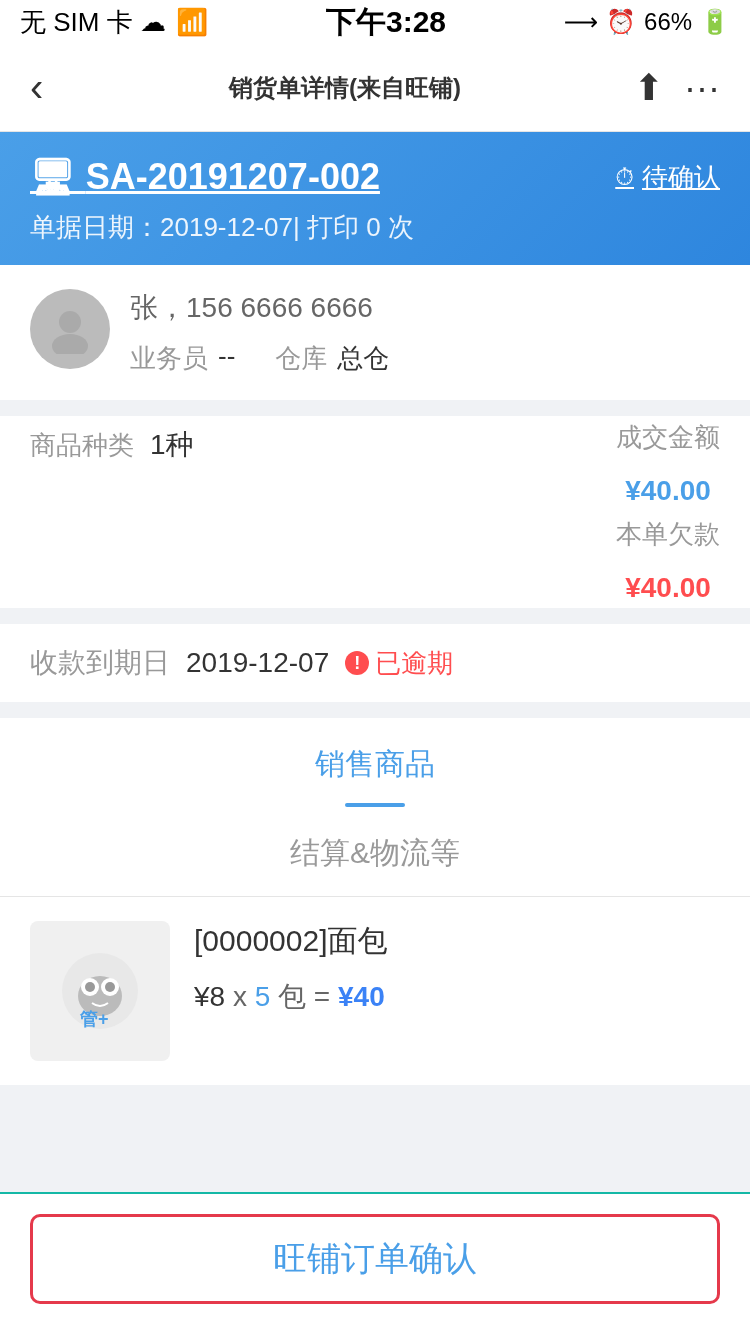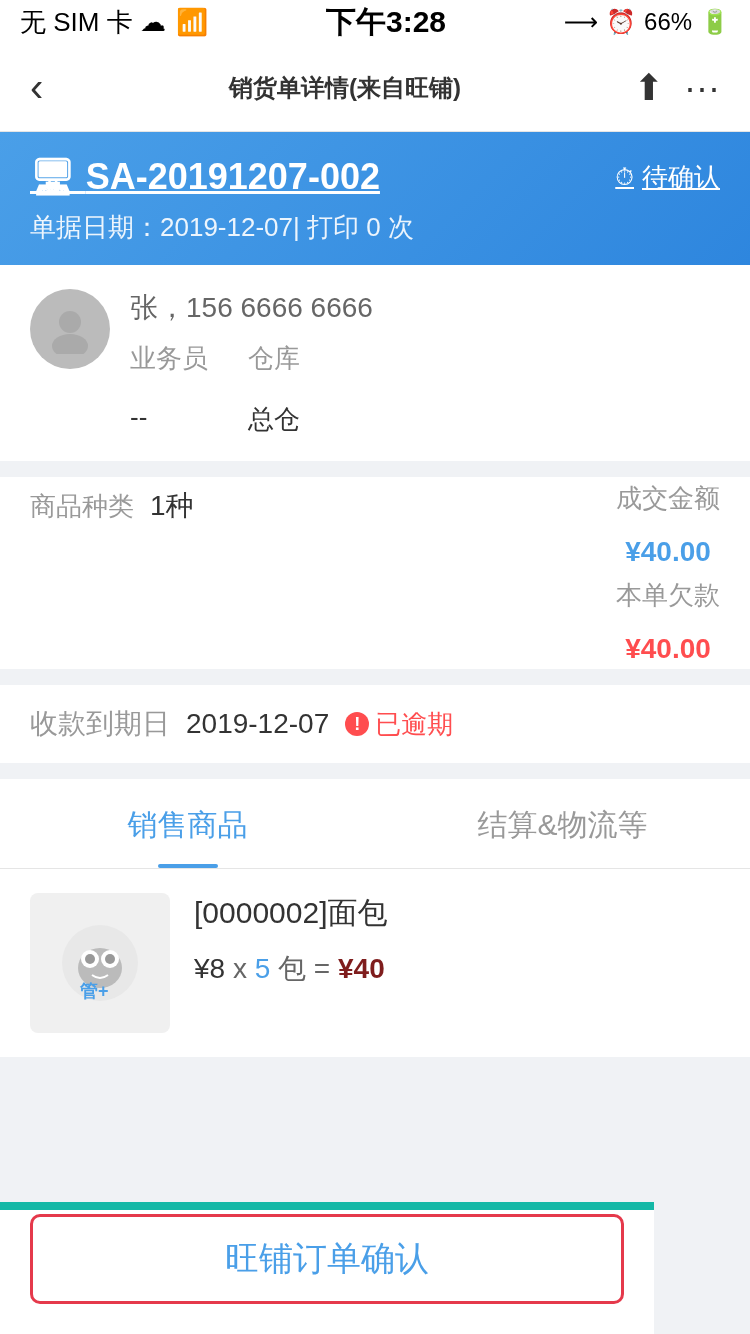--- a/index.html
+++ b/index.html
@@ -130,21 +130,21 @@
       font-size: 28px;
       color: #666;
       margin-bottom: 14px;
     }
     .customer-meta {
       display: flex;
       gap: 40px;
       font-size: 26px;
       color: #666;
     }
-    .meta-item { display: flex; gap: 26px; flex-direction: column; }
+    .meta-item { display: flex; gap: 10px; }
     .meta-label { color: #999; }
     .meta-value { color: #333; }
 
     
     .summary-section {
       background: #fff;
       padding: 4px 30px;
       margin-bottom: 16px;
       display: flex;
       align-items: flex-start;
@@ -209,20 +209,21 @@
 
     
     .tabs-section {
       background: #fff;
       margin-bottom: 0;
     }
     .tabs-header {
       display: flex;
       border-bottom: 1px solid #e5e5e5;
       background: #fff;
+      flex-direction: column;
     }
     .tab-item {
       flex: 1;
       text-align: center;
       padding: 26px 0 22px;
       font-size: 30px;
       color: #999;
       position: relative;
       cursor: pointer;
     }
@@ -266,38 +267,38 @@
       color: #333;
       margin-bottom: 16px;
       font-weight: 500;
     }
     .product-price-line {
       font-size: 28px;
       color: #666;
     }
     .price-unit { color: #333; }
     .price-qty { color: #4a9fe8; }
-    .price-total { color: #7f1d1d; font-weight: 600; }
+    .price-total { color: #3b82f6; font-weight: 600; }
 
     
     .bottom-area {
       background: #f0f2f5;
       height: 280px;
       margin-bottom: 100px;
     }
 
     
     .bottom-bar {
       position: fixed;
       bottom: 0;
       left: 0;
-      width: 654px;
-      background: #fff;
-      padding: 4px 30px 30px;
-      border-top: 8px solid #14b8a6;
+      width: 750px;
+      background: #fff;
+      padding: 20px 30px 30px;
+      border-top: 2px solid #14b8a6;
     }
     .confirm-btn {
       width: 100%;
       height: 90px;
       background: #fff;
       border: 3px solid #e5394b;
       border-radius: 10px;
       font-size: 34px;
       color: #4a9fe8;
       cursor: pointer;

